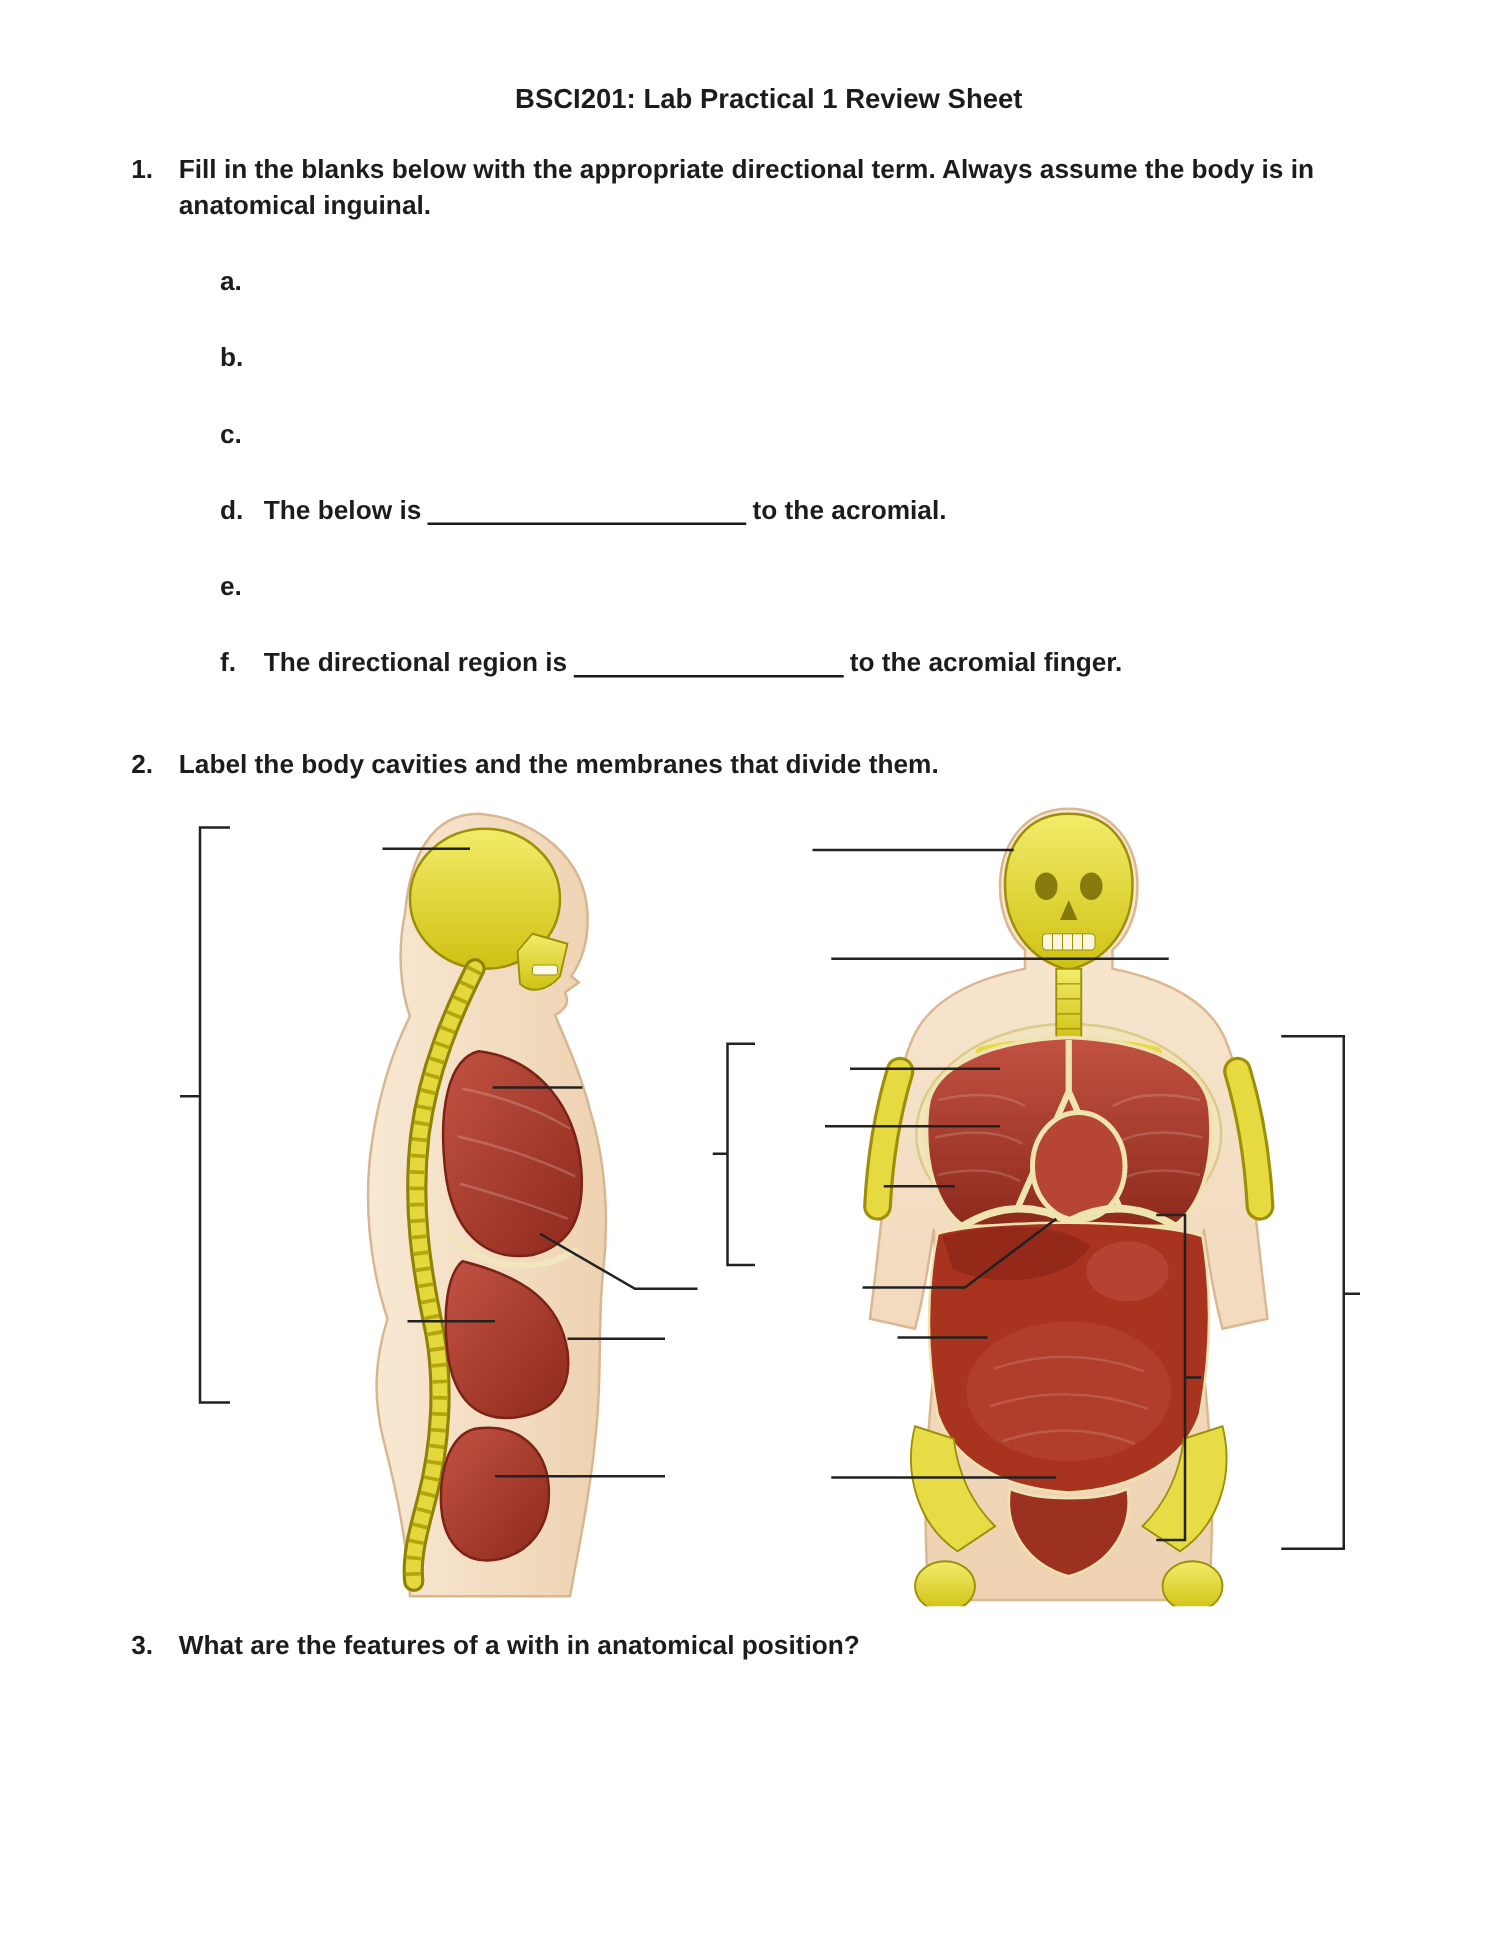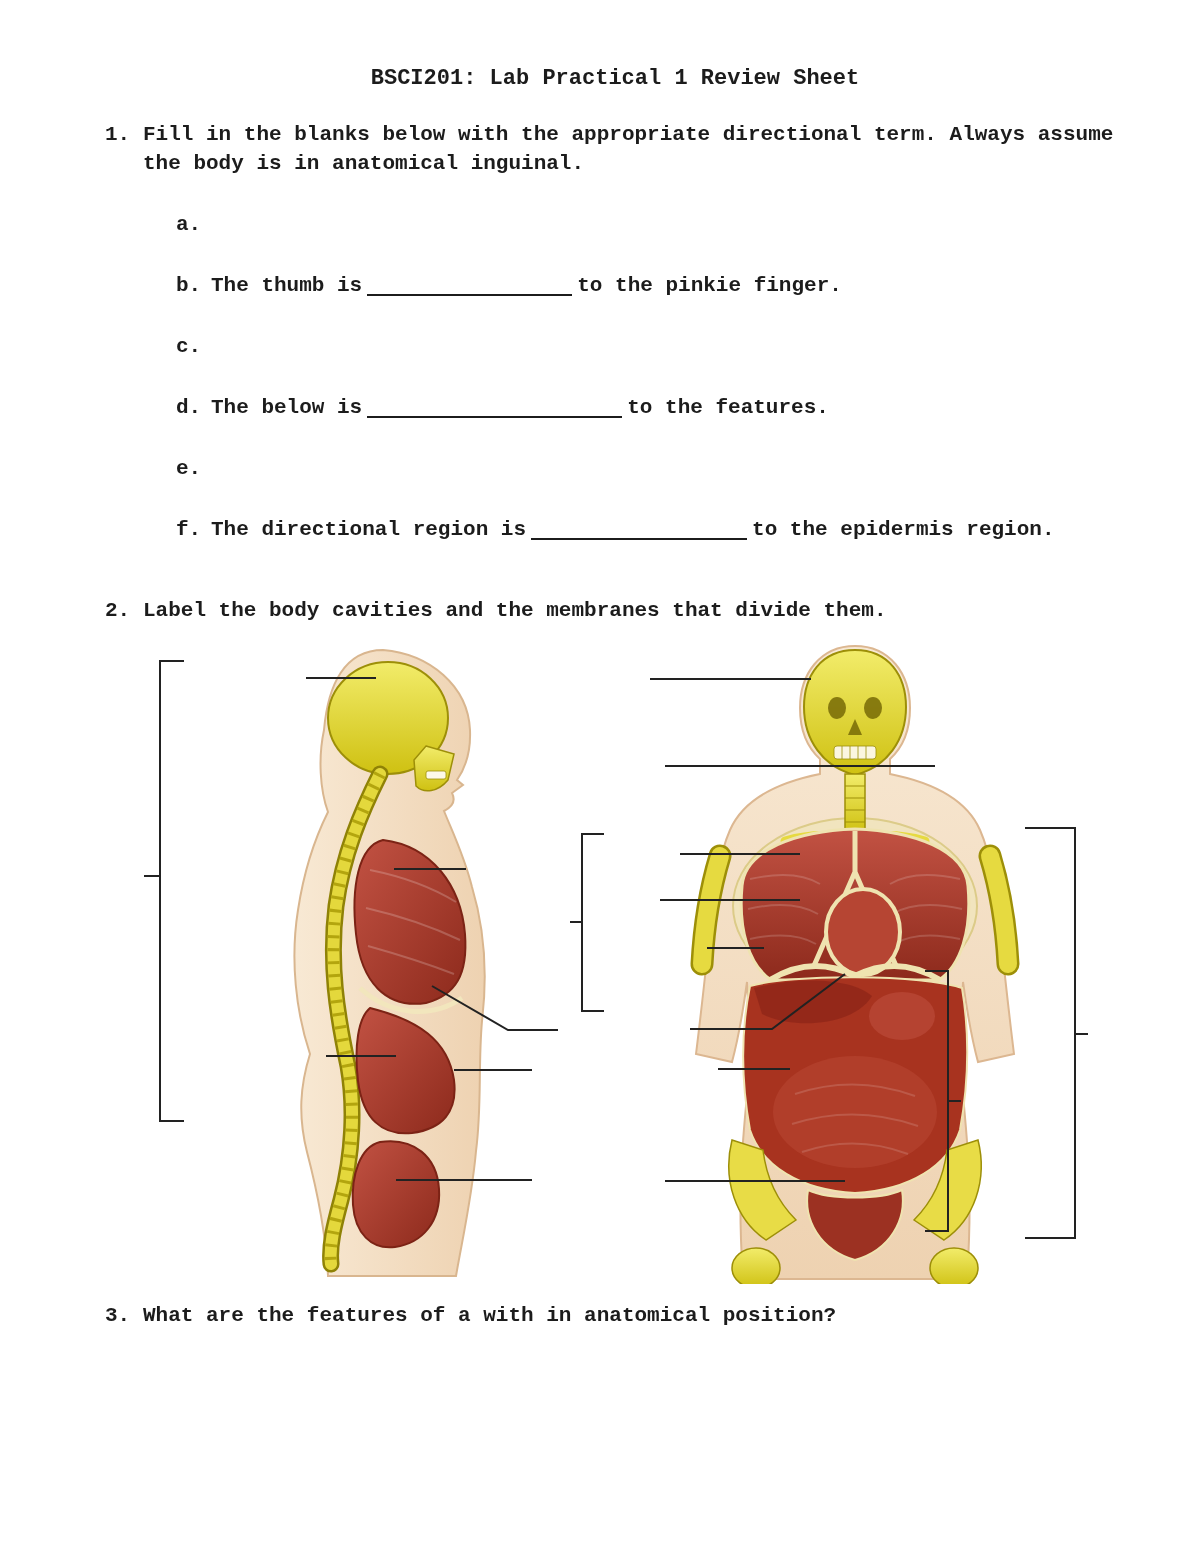--- a/index.html
+++ b/index.html
@@ -1,17 +1,17 @@
 <!DOCTYPE html>
 <html><head>
 <meta charset="utf-8">
 <style>
   html,body{margin:0;padding:0;background:#ffffff;}
   body{width:1200px;height:1553px;overflow:hidden;font-family:"Liberation Sans",sans-serif;color:#1c1c1c;}
-  .page{padding:0 75px 0 105px;box-sizing:border-box;font-family:Liberation Mono, monospace;}
+  .page{padding:0 75px 0 105px;box-sizing:border-box;}
   .title{padding-top:66px;text-align:center;font-size:22px;font-weight:bold;}
   .q{display:flex;font-size:21px;font-weight:bold;line-height:1.38;}
   .q1{margin-top:30px;}
   .q2{margin-top:52px;}
   .q3{margin-top:16px;}
   .qnum{flex:none;width:38px;}
   .qtext{flex:1;}
   .items{margin-left:71px;}
   .item{display:flex;font-size:21px;font-weight:bold;line-height:1.38;margin-top:32px;}
   .ltr{flex:none;width:35px;}
@@ -30,35 +30,34 @@
     <span class="qnum">1.</span>
     <span class="qtext">Fill in the blanks below with the appropriate directional term. Always assume the body is in anatomical inguinal.</span>
   </div>
 
   <div class="items">
     <div class="item">
       <span class="ltr">a.</span>
     </div>
     <div class="item">
       <span class="ltr">b.</span>
-      <span class="txt"><span>The thumb is</span><span class="blank" style="width:205px"></span><span>to the pinkie finger.</span></span>
     </div>
     <div class="item">
       <span class="ltr">c.</span>
     </div>
     <div class="item">
       <span class="ltr">d.</span>
-      <span class="txt"><span>The below is</span><span class="blank" style="width:255px"></span><span>to the features.</span></span>
+      <span class="txt"><span>The below is</span><span class="blank" style="width:255px"></span><span>to the acromial.</span></span>
     </div>
     <div class="item">
       <span class="ltr">e.</span>
     </div>
     <div class="item">
       <span class="ltr">f.</span>
-      <span class="txt"><span>The directional region is</span><span class="blank" style="width:216px"></span><span>to the epidermis region.</span></span>
+      <span class="txt"><span>The directional region is</span><span class="blank" style="width:216px"></span><span>to the acromial finger.</span></span>
     </div>
   </div>
 
   <div class="q q2">
     <span class="qnum">2.</span>
     <span class="qtext">Label the body cavities and the membranes that divide them.</span>
   </div>
 
   <div class="figures">
 

